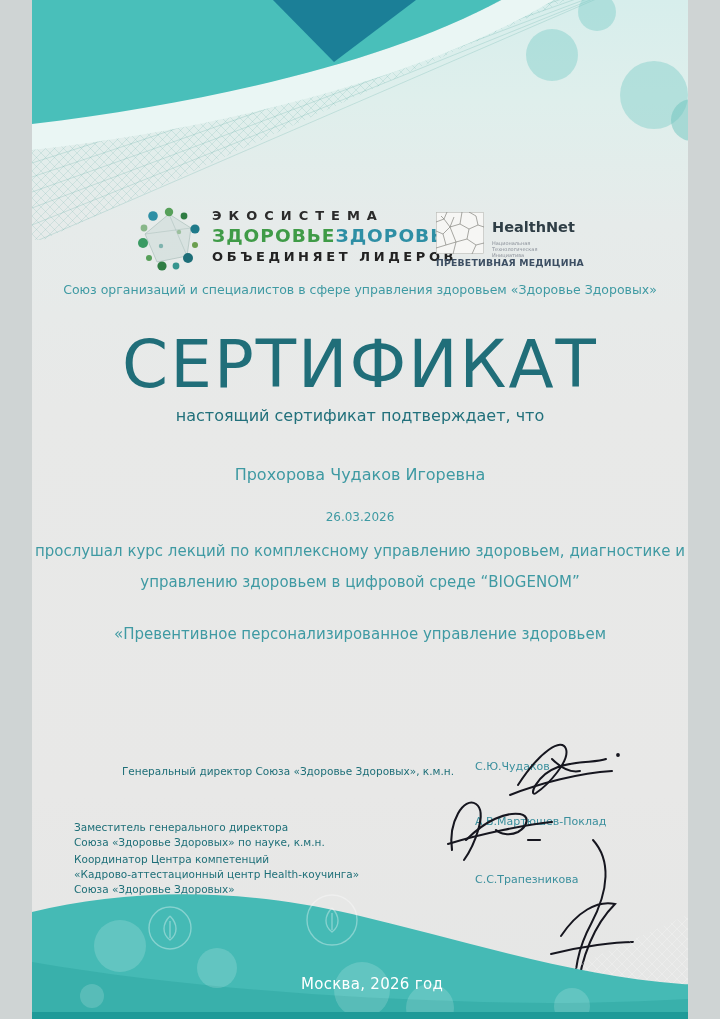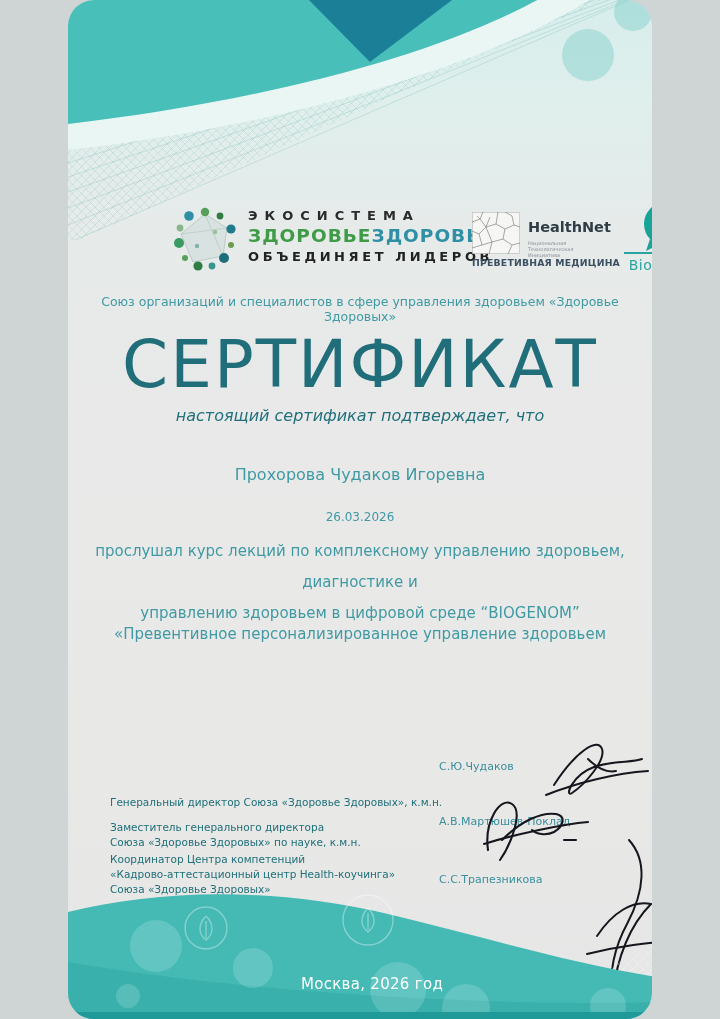--- a/index.html
+++ b/index.html
@@ -1,20 +1,19 @@
 <!DOCTYPE html>
 <html><head>
 <meta charset="utf-8">
 <style>
   html,body{margin:0;padding:0;}
   body{font-family:"DejaVu Sans", sans-serif; background:#cfd4d4;}
   #cert{
-    position:relative; width:584px; height:1019px; margin:0 auto; overflow:hidden;
+    position:relative; width:656px; height:1019px; margin:0 auto; overflow:hidden;
     background:linear-gradient(180deg,#d7eeec 0%,#dfefec 10%,#e6ebea 22%,#e8e9e8 40%,#e8e8e7 78%,#e5e6e5 100%);
-    border-radius:26px;
   }
   .abs{position:absolute;}
   .ctr{left:0;right:0;text-align:center;}
 
   
   #eco-logo{left:103px; top:202px; width:300px; height:78px;}
   #eco-text{position:absolute; left:77px; top:6px; width:220px;}
   .eco-l1{font-size:13px; font-weight:bold; letter-spacing:7px; color:#2b2b2b; white-space:nowrap;}
   .eco-l2{font-size:18.5px; font-weight:bold; letter-spacing:1px; margin-top:2px; white-space:nowrap;}
   .eco-l2 .green{color:#3f9b47;} .eco-l2 .steel{color:#2e8fa5;}
@@ -26,32 +25,32 @@
   #hn-caption{position:absolute; left:0px; top:45px; font-size:9.3px; font-weight:bold; color:#3d4f63; letter-spacing:.2px; white-space:nowrap;}
 
   #biogenom-logo{left:548px; top:201px; width:100px; height:72px;}
   #bg-divider{position:absolute; left:8px; top:51px; width:80px; height:2px;
       background:linear-gradient(90deg,#2aa6a0 0 38%, #b9c1c6 38% 100%);}
   #bg-name{position:absolute; left:0; top:56px; width:100px; text-align:center;
       font-size:14px; letter-spacing:.5px; color:#9aa3a5;}
   #bg-name .bio{color:#2aa6a0;}
 
   
-  #union-line{top:294px; font-size:12.5px; color:#3f9aa3;text-align:center;}
+  #union-line{top:282px; font-size:12.5px; color:#3f9aa3;text-align:center;}
   #title{top:326px; font-size:66px; letter-spacing:2px; color:#206e79;}
-  #subtitle{top:406px; font-size:16px; color:#21707b;font-style:italic;}
+  #subtitle{top:406px; font-size:16px; color:#21707b;}
   #recipient{top:465px; font-size:16px; color:#3f9aa3;}
   #date{top:510px; font-size:12px; color:#3f9aa3;}
   #course{top:536px; font-size:15px; line-height:31px; color:#3f9aa3;}
   #program{top:619px; font-size:15px; line-height:31px; color:#3f9aa3;}
 
   
   .sig-label{left:42px; width:380px; font-size:10.5px; line-height:15px; color:#1e6f78; text-align:left;}
   .sig-name{right:43px; width:170px; font-size:11px; color:#3a8f9d; text-align:left;}
-  #sig-label-1{top:795px;} #sig-name-1{top:760px;}
+  #sig-label-1{top:764px;text-align:right;} #sig-name-1{top:760px;}
   #sig-label-2{top:820px;} #sig-name-2{top:815px;}
   #sig-label-3{top:852px;} #sig-name-3{top:873px;}
   .autograph{pointer-events:none;}
 
   
   #footer-wave{left:0; bottom:0; width:720px; height:135px;}
   #footer-location{bottom:26px; font-size:15px; color:#ffffff; letter-spacing:.3px;margin-left:24px;}
 </style>
 </head>
 <body>
@@ -137,29 +136,20 @@
     </svg>
     <div id="hn-name">HealthNet</div>
     <div class="hn-sub">
       <div>Национальная</div>
       <div>Технологическая</div>
       <div>Инициатива</div>
     </div>
     <div id="hn-caption">ПРЕВЕТИВНАЯ МЕДИЦИНА</div>
   </div>
 
-  <div class="abs" id="biogenom-logo">
-    <svg width="60" height="52" viewBox="0 0 60 52" style="position:absolute;left:20px;top:0;" aria-hidden="true">
-      <circle cx="30" cy="23" r="22" fill="#17a398"></circle>
-      <path d="M14,38 L10,50 L24,43 Z" fill="#17a398"></path>
-      <path d="M26,12 C38,8 44,18 31,23 C45,27 38,39 27,34 C23,32 23,14 26,12 Z" fill="none" stroke="#ffffff" stroke-width="2.4" stroke-linejoin="round"></path>
-    </svg>
-    <div id="bg-divider"></div>
-    <div id="bg-name"><span class="bio">Bio</span><span>genom</span></div>
-  </div>
 
   <div class="abs ctr" id="union-line">Союз организаций и специалистов в сфере управления здоровьем «Здоровье Здоровых»</div>
   <div class="abs ctr" id="title">СЕРТИФИКАТ</div>
   <div class="abs ctr" id="subtitle">настоящий сертификат подтверждает, что</div>
   <div class="abs ctr" id="recipient">Прохорова Чудаков Игоревна</div>
   <div class="abs ctr" id="date">26.03.2026</div>
   <div class="abs ctr" id="course">
     <div>прослушал курс лекций по комплексному управлению здоровьем, диагностике и</div>
     <div>управлению здоровьем в цифровой среде “BIOGENOM”</div>
   </div>

